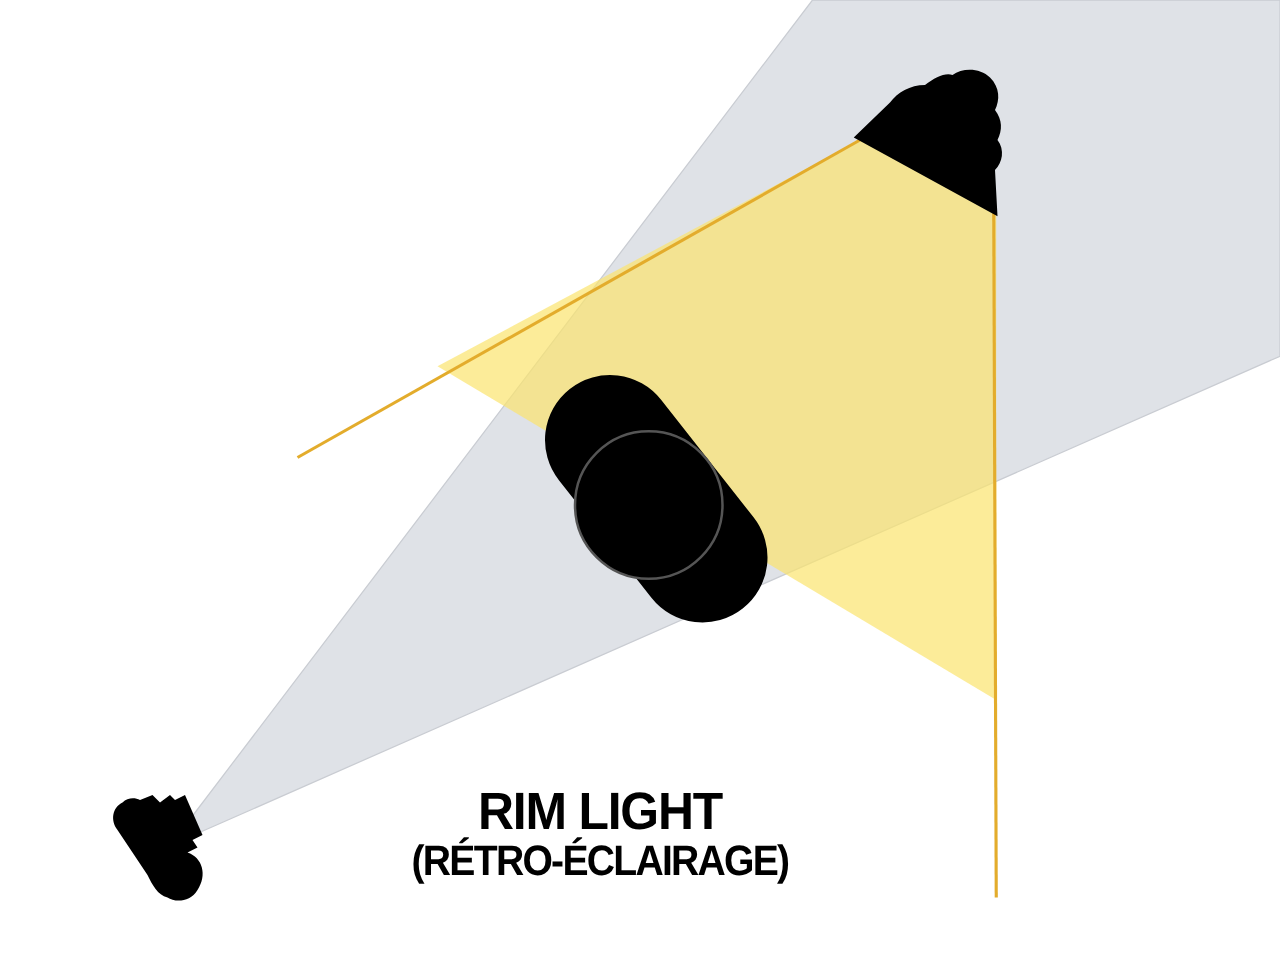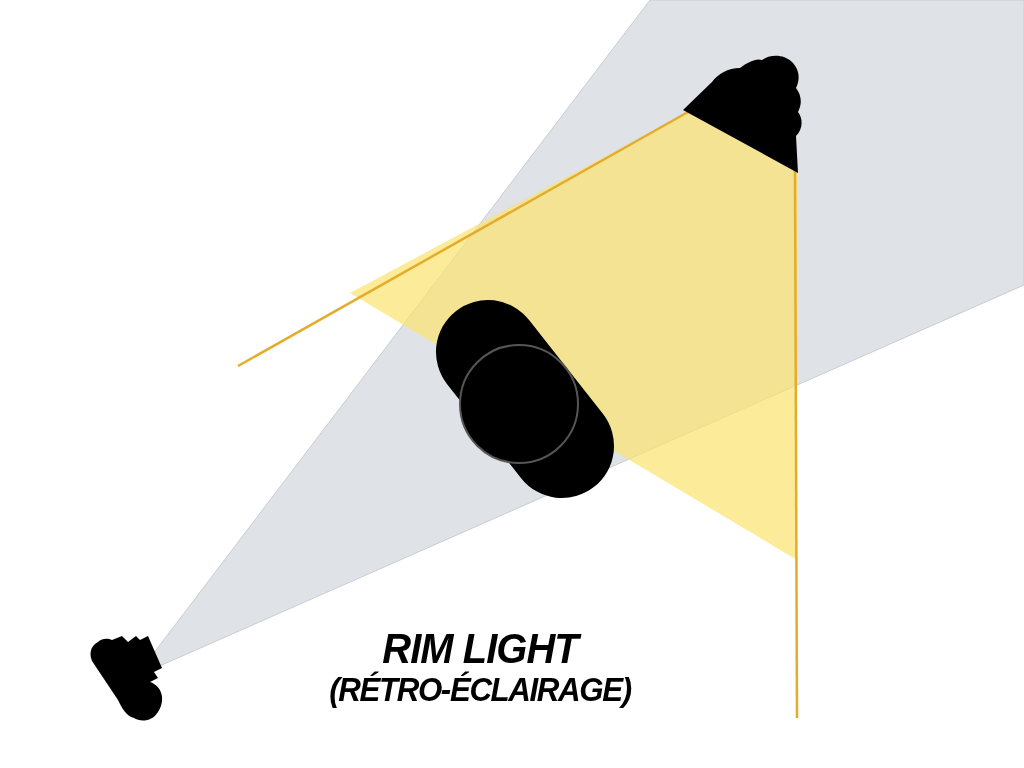--- a/index.html
+++ b/index.html
@@ -7,21 +7,20 @@
       padding: 0;
       width: 1024px;
       height: 768px;
       overflow: hidden;
       background: #ffffff;
     }
     .stage {
       position: relative;
       width: 1024px;
       height: 768px;
-      font-style: italic;
     }
     svg.scene {
       position: absolute;
       left: 0;
       top: 0;
     }
     .caption {
       position: absolute;
       left: 280px;
       width: 400px;

